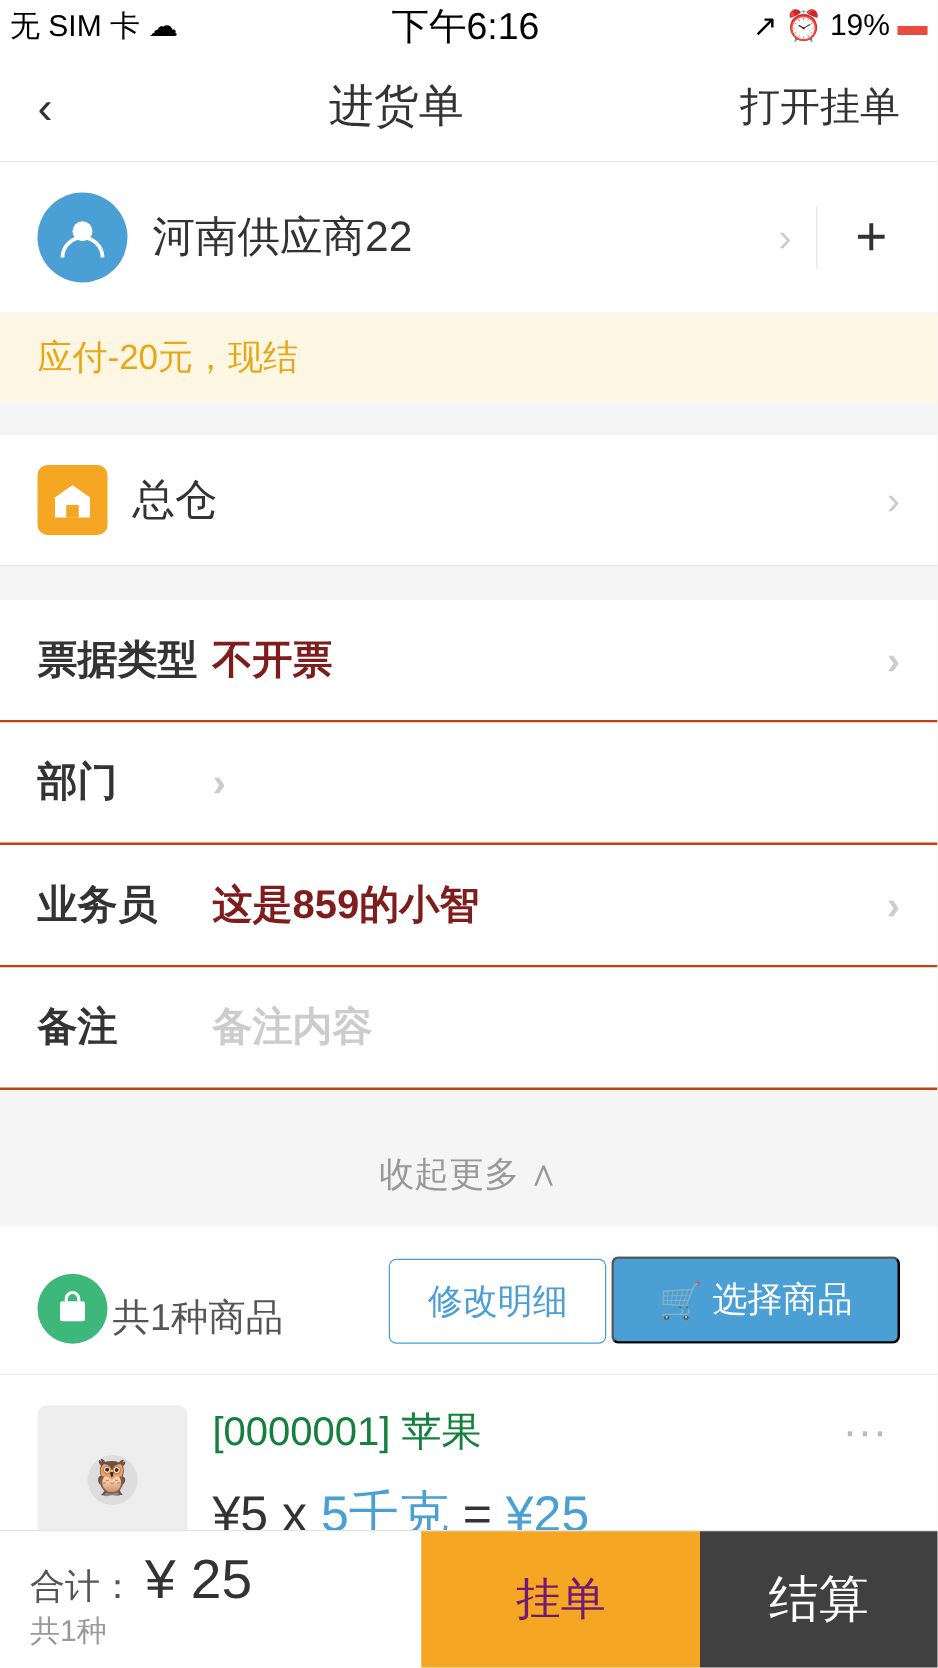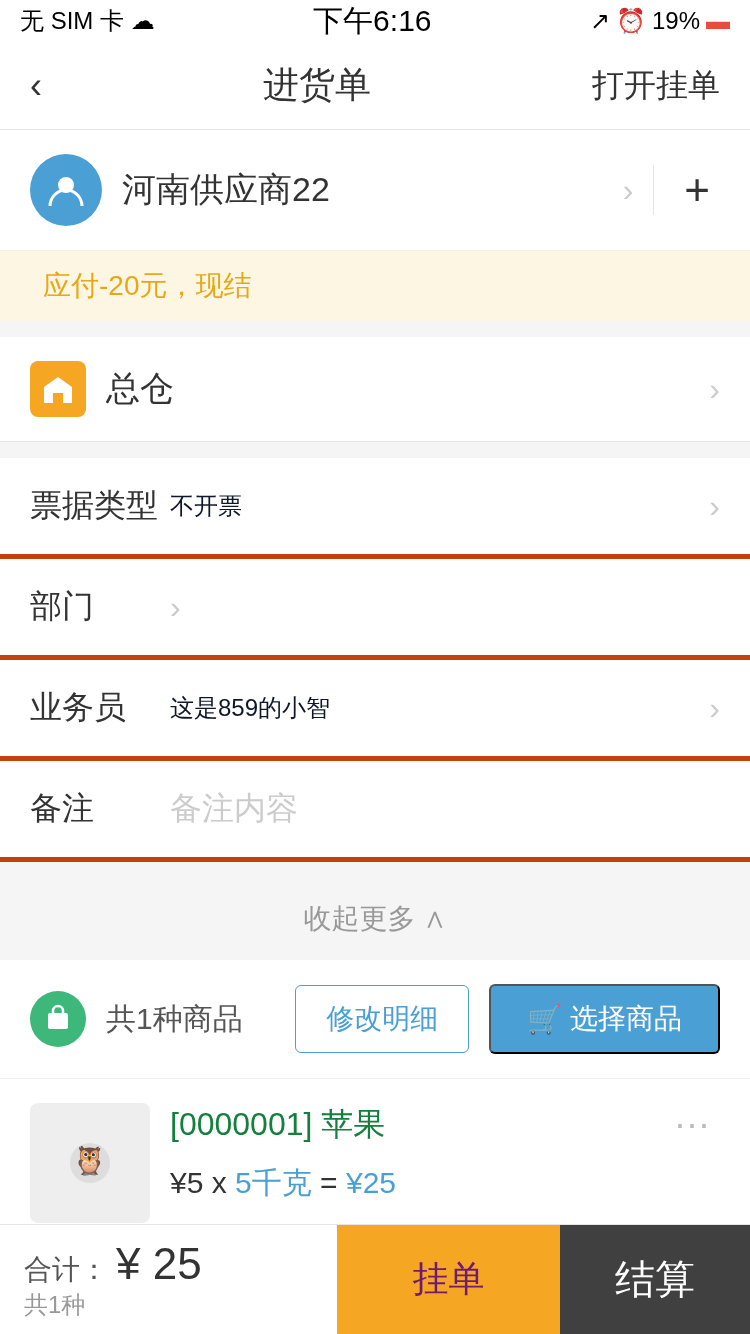--- a/index.html
+++ b/index.html
@@ -13,21 +13,21 @@
       font-size: 32px;
     }
 
     
     .status-bar {
       background: #fff;
       height: 42px;
       display: flex;
       align-items: center;
       justify-content: space-between;
-      padding: 0 20px;
+      padding: 0 8px;
       font-size: 24px;
       color: #000;
     }
     .status-left { display: flex; align-items: center; gap: 8px; }
     .status-center { font-size: 30px; font-weight: 500; }
     .status-right { display: flex; align-items: center; gap: 6px; font-size: 24px; }
 
     
     .nav-bar {
       background: #fff;
@@ -55,21 +55,21 @@
     }
 
     
     .content {
       background: #f5f5f5;
     }
 
     
     .card {
       background: #fff;
-      margin-bottom: 16px;
+      margin-bottom: 27px;
     }
 
     
     .supplier-row {
       display: flex;
       align-items: center;
       padding: 24px 30px;
       border-bottom: 1px solid #f0f0f0;
     }
     .supplier-avatar {
@@ -103,21 +103,21 @@
     .add-btn {
       font-size: 44px;
       color: #333;
       cursor: pointer;
       padding: 0 10px;
     }
 
     
     .notice-bar {
       background: #fdf6e3;
-      padding: 16px 43px;
+      padding: 16px 30px;
       font-size: 28px;
       color: #e6a817;
     }
 
     
     .warehouse-row {
       display: flex;
       align-items: center;
       padding: 24px 30px;
       background: #fff;
@@ -140,33 +140,34 @@
       font-size: 34px;
       color: #333;
     }
 
     
     .form-row {
       display: flex;
       align-items: center;
       padding: 26px 30px;
       background: #fff;
-      border-bottom: 5px solid #c2410c;
-      cursor: pointer;
+      border-bottom: 2px solid #c2410c;
+      cursor: pointer;
+      font-weight: bold;
     }
     .form-label {
       font-size: 32px;
       color: #333;
       width: 140px;
       flex-shrink: 0;
     }
     .form-value {
       flex: 1;
-      font-size: 24px;
-      color: #0f172a;
+      font-size: 32px;
+      color: #7f1d1d;
     }
     .form-placeholder {
       flex: 1;
       font-size: 32px;
       color: #ccc;
     }
 
     
     .collapse-bar {
       background: #f5f5f5;
@@ -177,24 +178,24 @@
       cursor: pointer;
     }
 
     
     .products-section {
       background: #fff;
       margin-bottom: 0;
     }
     .products-header {
       display: flex;
-      align-items: center;
+      align-items: flex-end;
       padding: 24px 30px;
       border-bottom: 1px solid #f0f0f0;
-      gap: 20px;
+      gap: 4px;
     }
     .products-icon {
       width: 56px;
       height: 56px;
       background: #3db87a;
       border-radius: 50%;
       display: flex;
       align-items: center;
       justify-content: center;
       flex-shrink: 0;
@@ -246,21 +247,21 @@
     }
     .product-info {
       flex: 1;
     }
     .product-name {
       font-size: 32px;
       color: #15803d;
       margin-bottom: 16px;
     }
     .product-price {
-      font-size: 30px;
+      font-size: 40px;
       color: #333;
     }
     .price-blue { color: #4a9fd4; }
     .product-more {
       color: #bbb;
       font-size: 36px;
       cursor: pointer;
       padding: 0 10px;
     }
 

